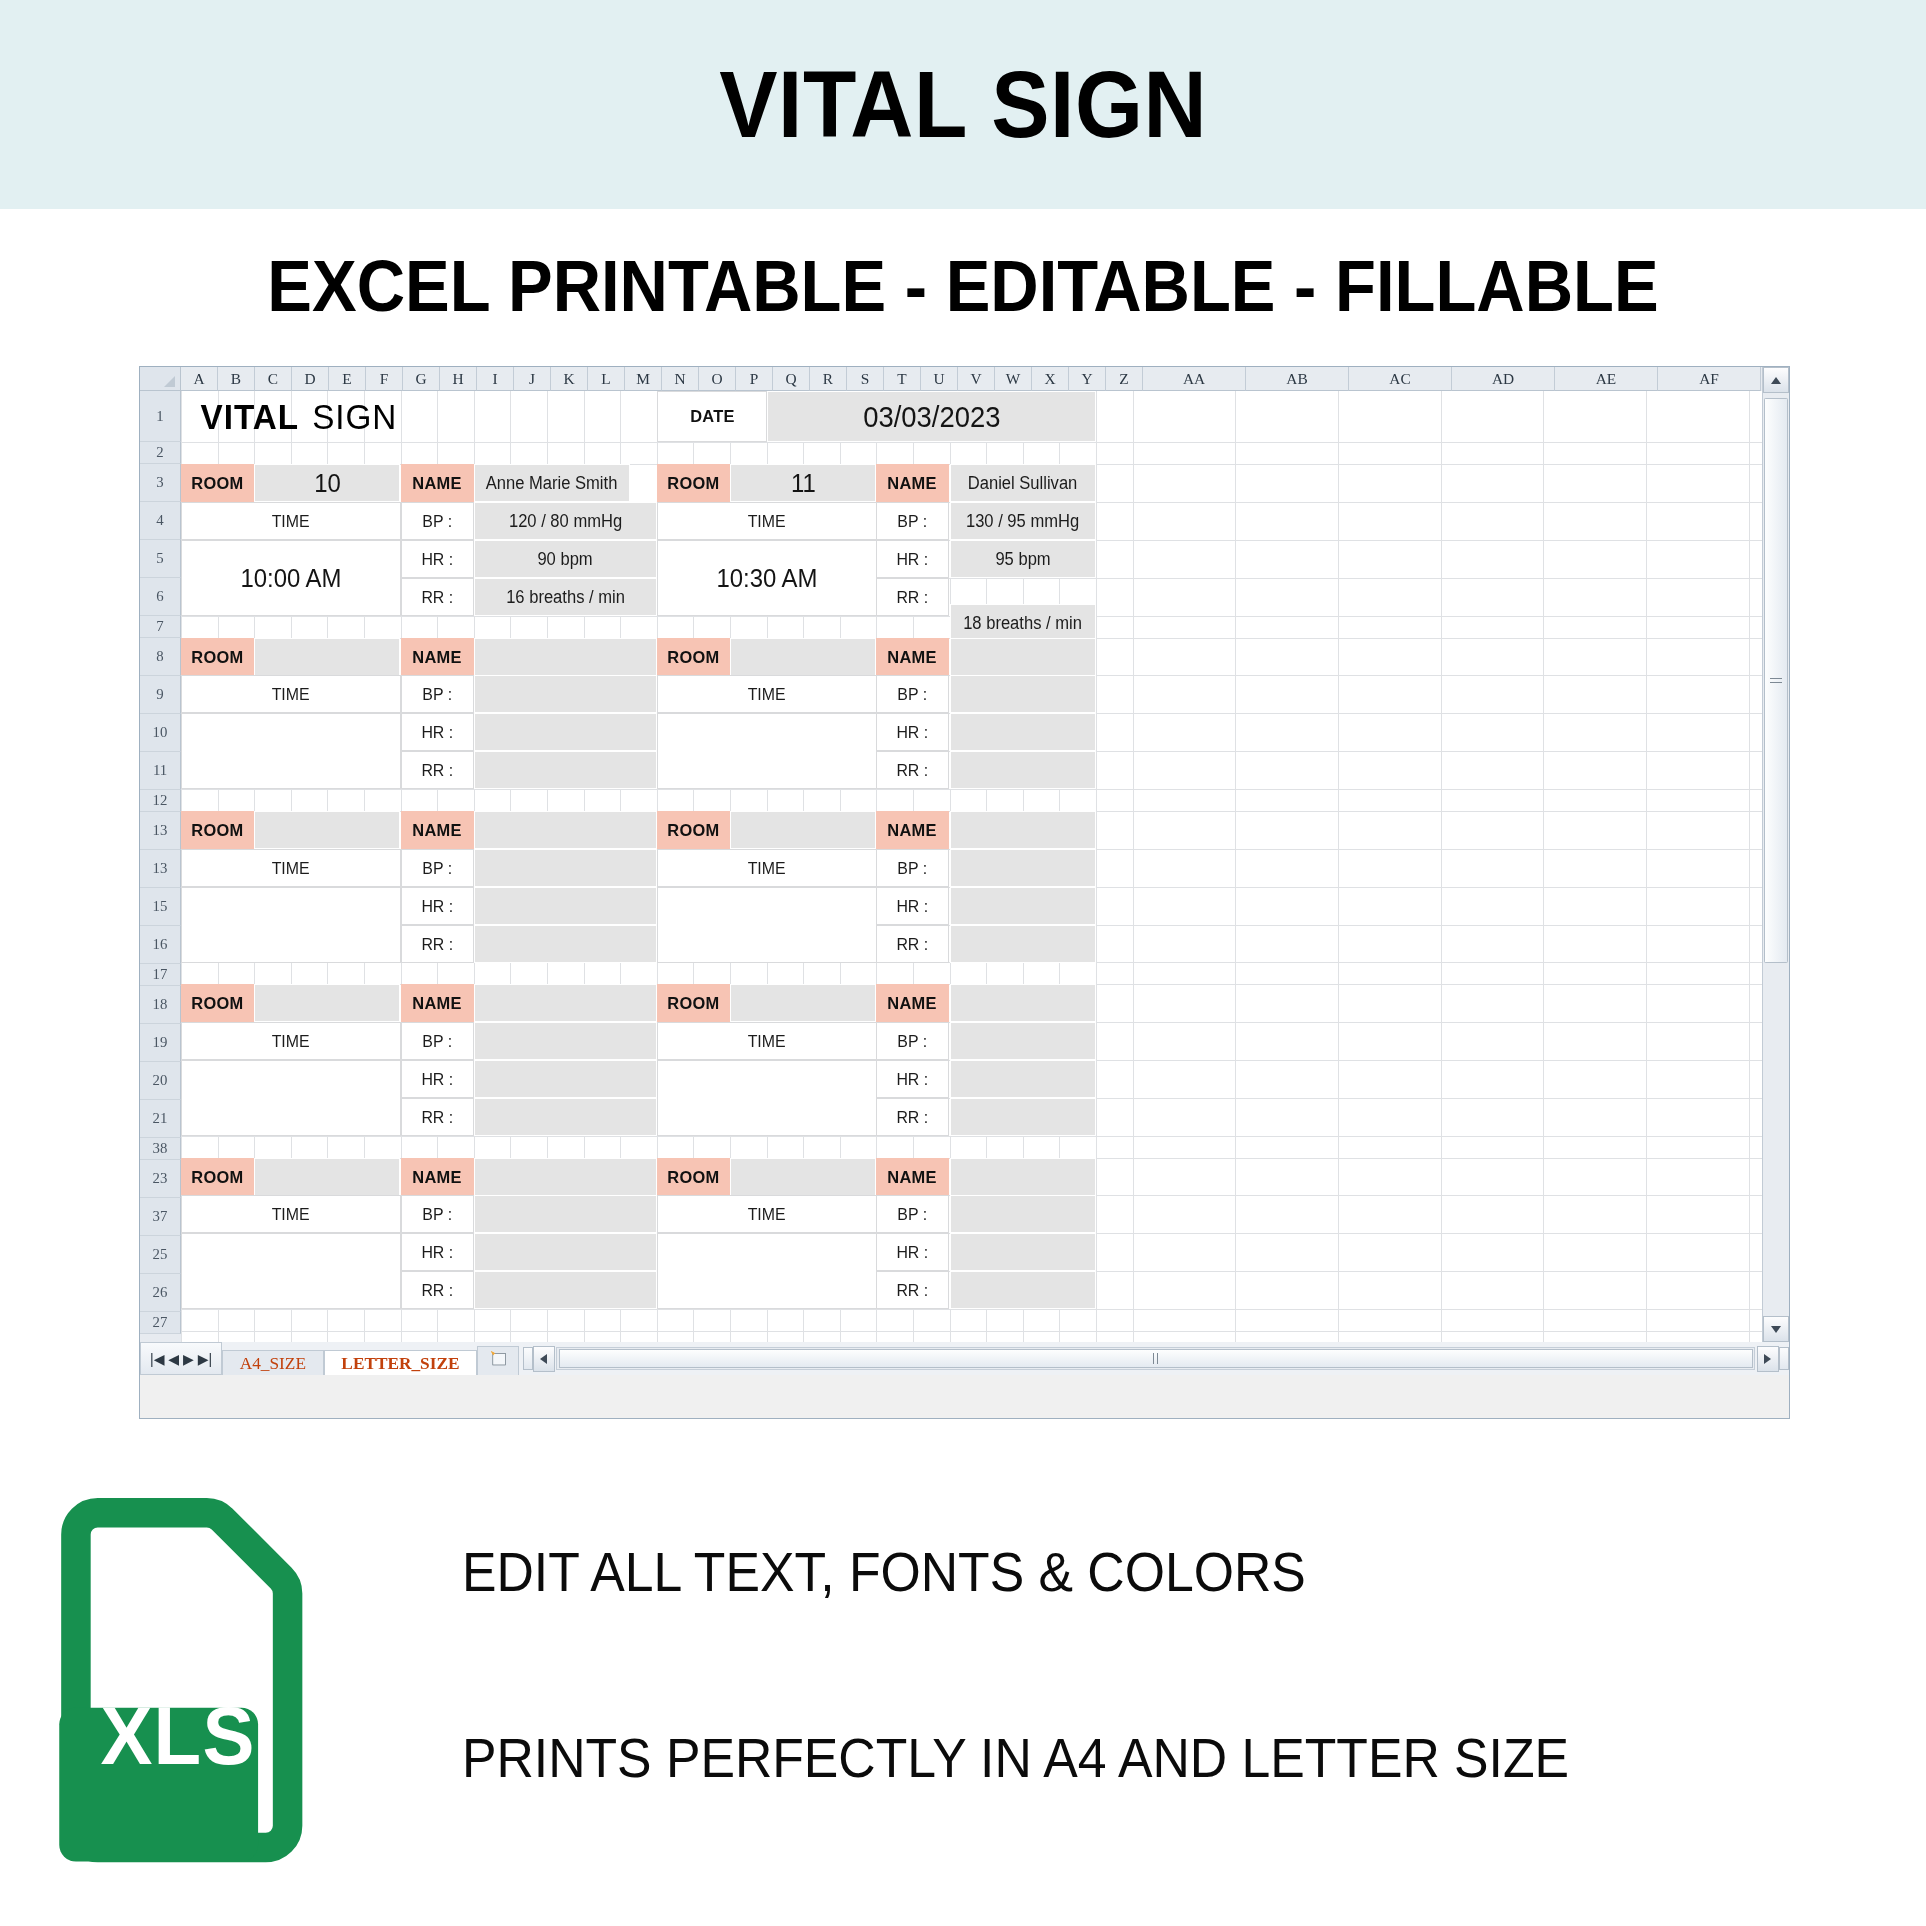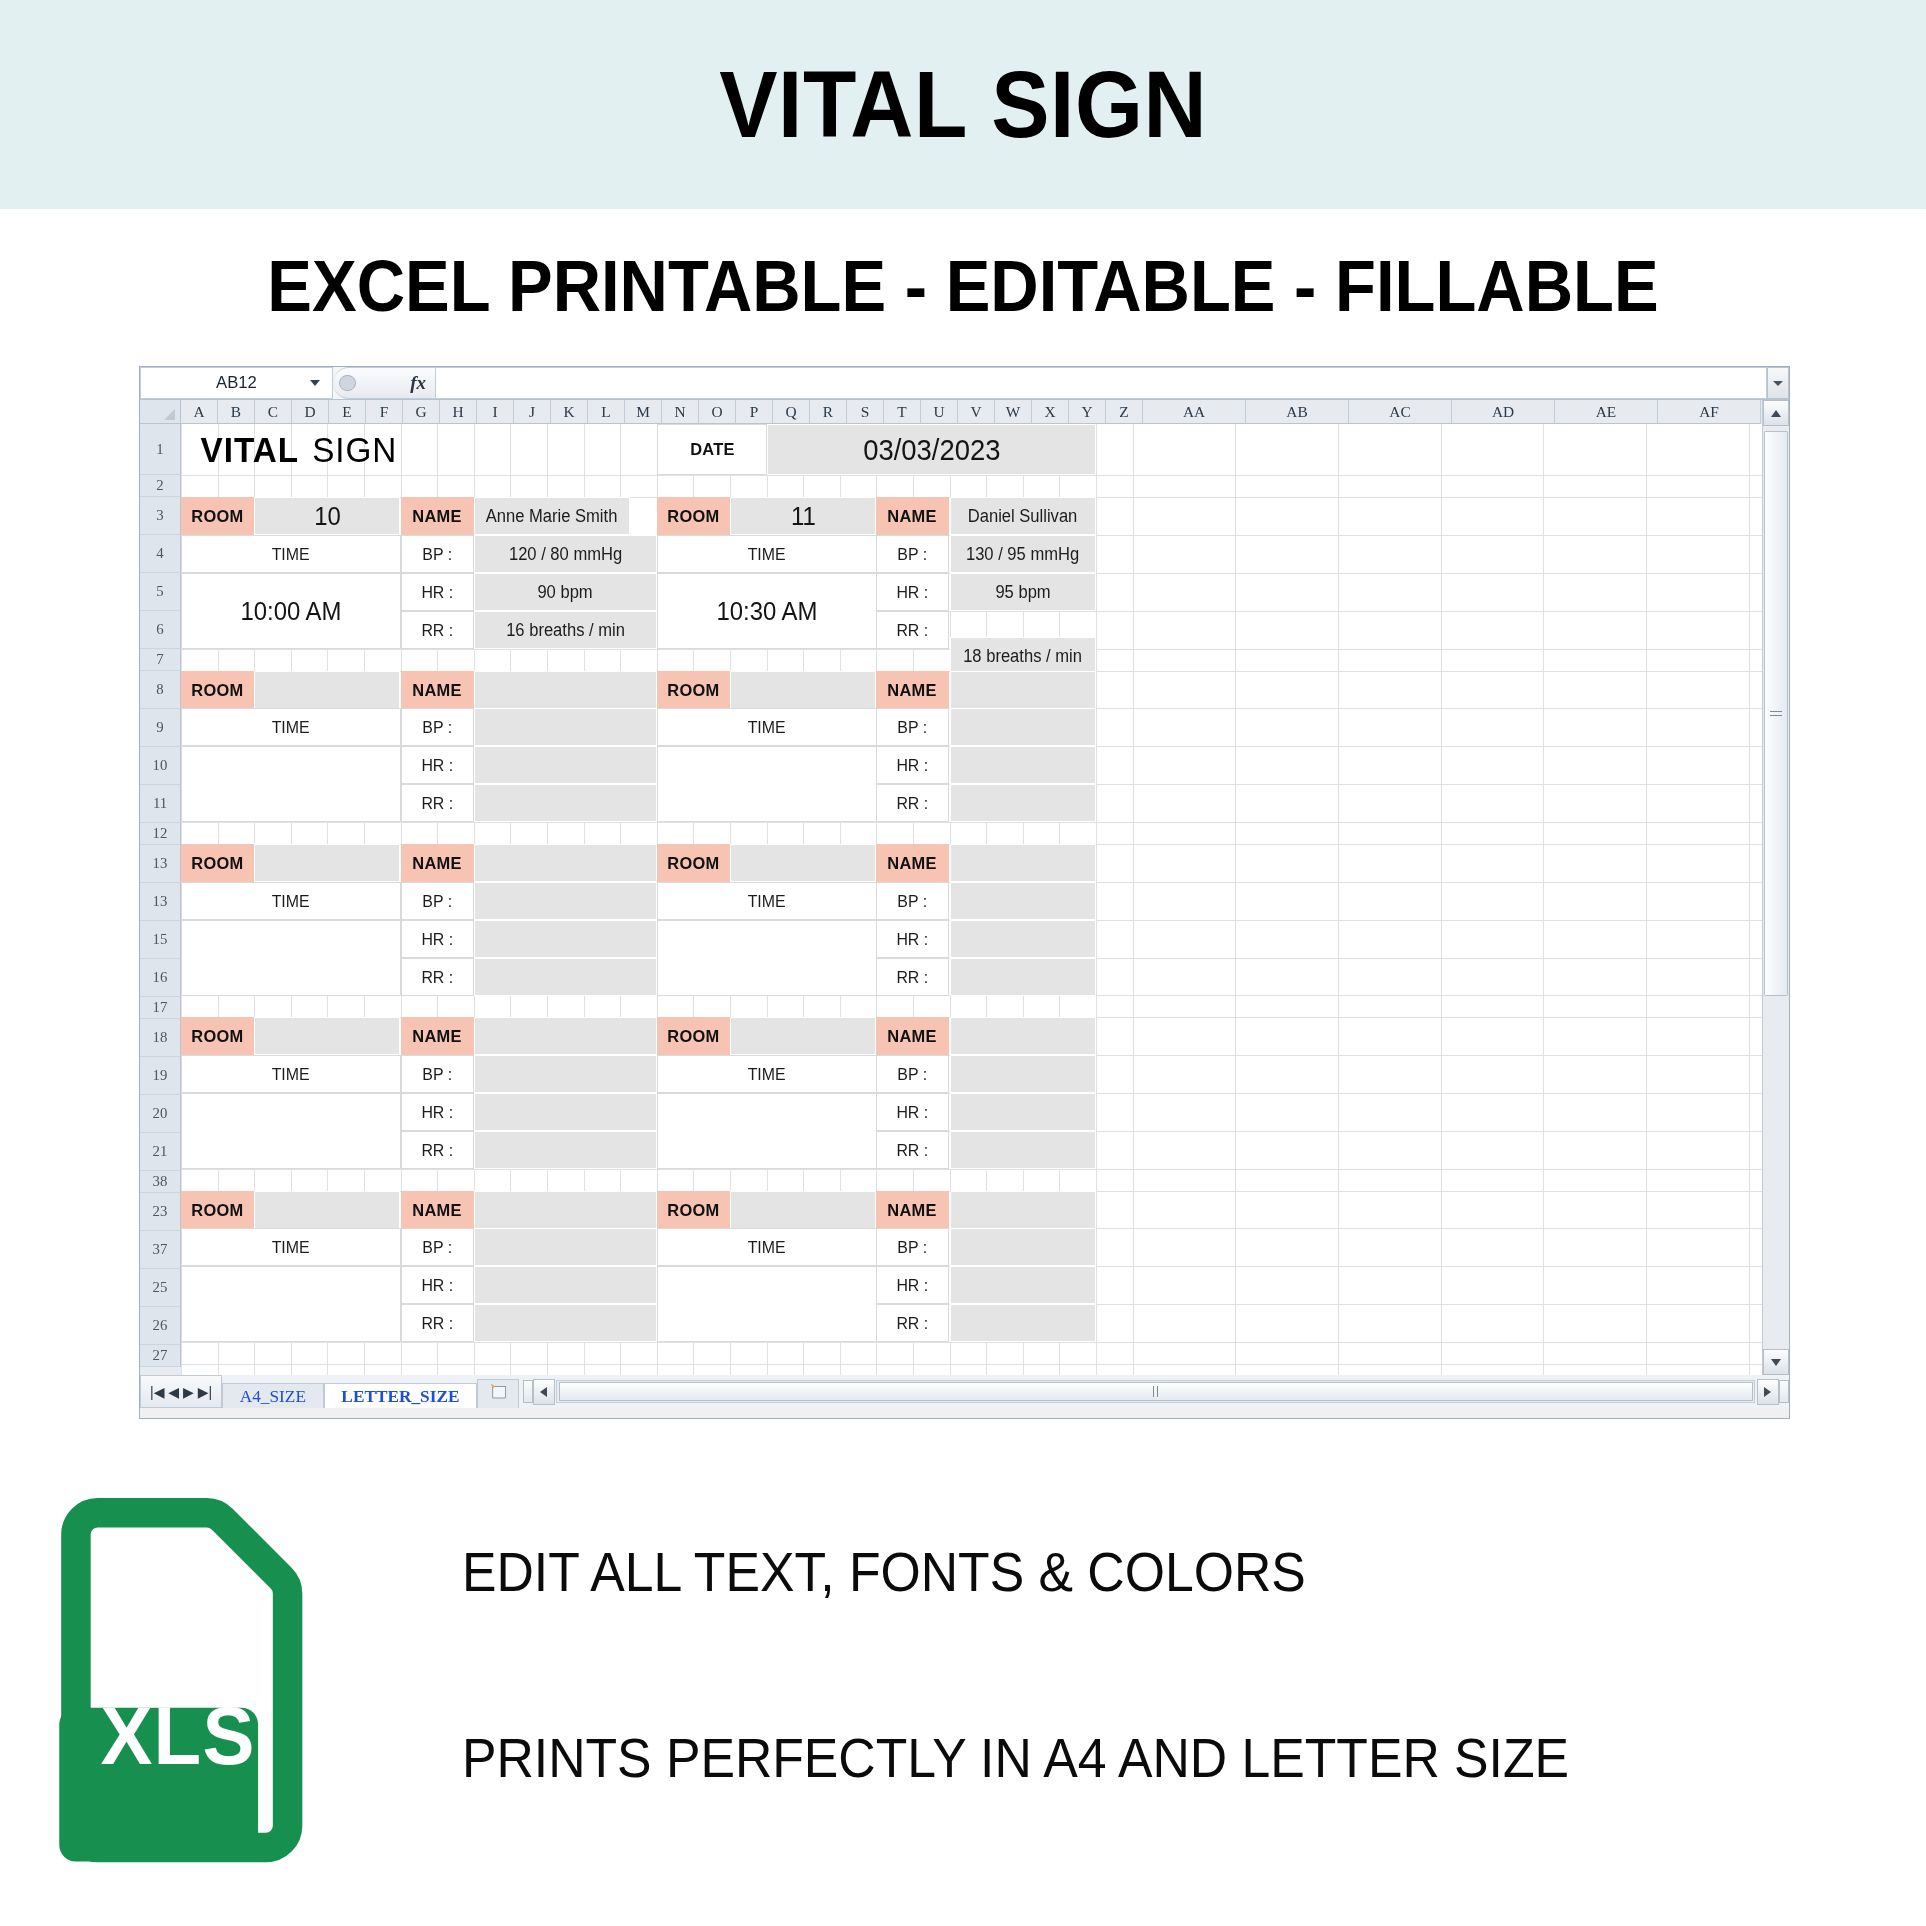--- a/index.html
+++ b/index.html
@@ -196,21 +196,21 @@
   }
   .grip-h { width: 11.6px; height: 5.1px; border-top: 0.6px solid #7d8994; border-bottom: 0.6px solid #7d8994; }
 
   
   .bottom-bar { height: 33px; display: flex; align-items: stretch; background: #eef1f5; }
   .nav-btns { display: flex; align-items: center; gap: 3.9px; padding: 0 9px;
               background: linear-gradient(#f8fafc,#e3e9f0); border: 0.6px solid #c0cad4; }
   .nav-ic { font-size: 14px; color: #2d3944; }
   .tabs { display: flex; align-items: flex-end; }
   .tab {
-    padding: 2.6px 16.7px 1.3px 16.7px; font-size: 17.3px; color: #1d4ed8;
+    padding: 2.6px 16.7px 1.3px 16.7px; font-size: 17.3px; color: #c2410c;
     font-family: "Liberation Serif", serif;
     background: #e4e9ef; border: 0.6px solid #c0cad4; border-bottom: none;
     transform: skewX(0deg);
   }
   .tab.active { background: #ffffff; font-weight: 700; }
   .tab.newsheet { padding: 2.6px 10.3px; }
   .hscroll-wrap { flex: 1; display: flex; align-items: center; padding-left: 3.9px; }
   .split-h { width: 10.3px; height: 23px; background: linear-gradient(#fbfcfd,#e2e8ef); border: 0.6px solid #b4bfca; }
   .hs-track { flex: 1; height: 23px; background: #e8ecf1; border: 0.6px solid #c5ced8; position: relative; margin: 0 1.3px; }
   .hs-thumb {
@@ -247,34 +247,20 @@
 <div class="banner">
   <div class="banner-title">VITAL SIGN</div>
 </div>
 
 <div class="subtitle-wrap">
   <div class="subtitle">EXCEL PRINTABLE - EDITABLE - FILLABLE</div>
 </div>
 
 <div class="excel-window">
 
-  <div class="formula-row">
-    <div class="name-box">
-      <span>AB12</span>
-      <span class="caret"></span>
-    </div>
-    <div class="fx-zone">
-      <span class="fx-dot"></span>
-      <span class="fx-glyph">fx</span>
-    </div>
-    <div class="formula-input" title=""></div>
-    <div class="formula-scroll-btn">
-      <span class="chev-down"></span>
-    </div>
-  </div>
 
   <div class="grid-area">
     <div class="grid-main">
       <div class="colhead-row">
         <div class="corner-cell"></div>
         <div id="colheads" style="display:flex;flex:1;">
             <div class="colhead" style="width: 37px;">A</div>
             <div class="colhead" style="width: 37px;">B</div>
             <div class="colhead" style="width: 37px;">C</div>
             <div class="colhead" style="width: 37px;">D</div>

